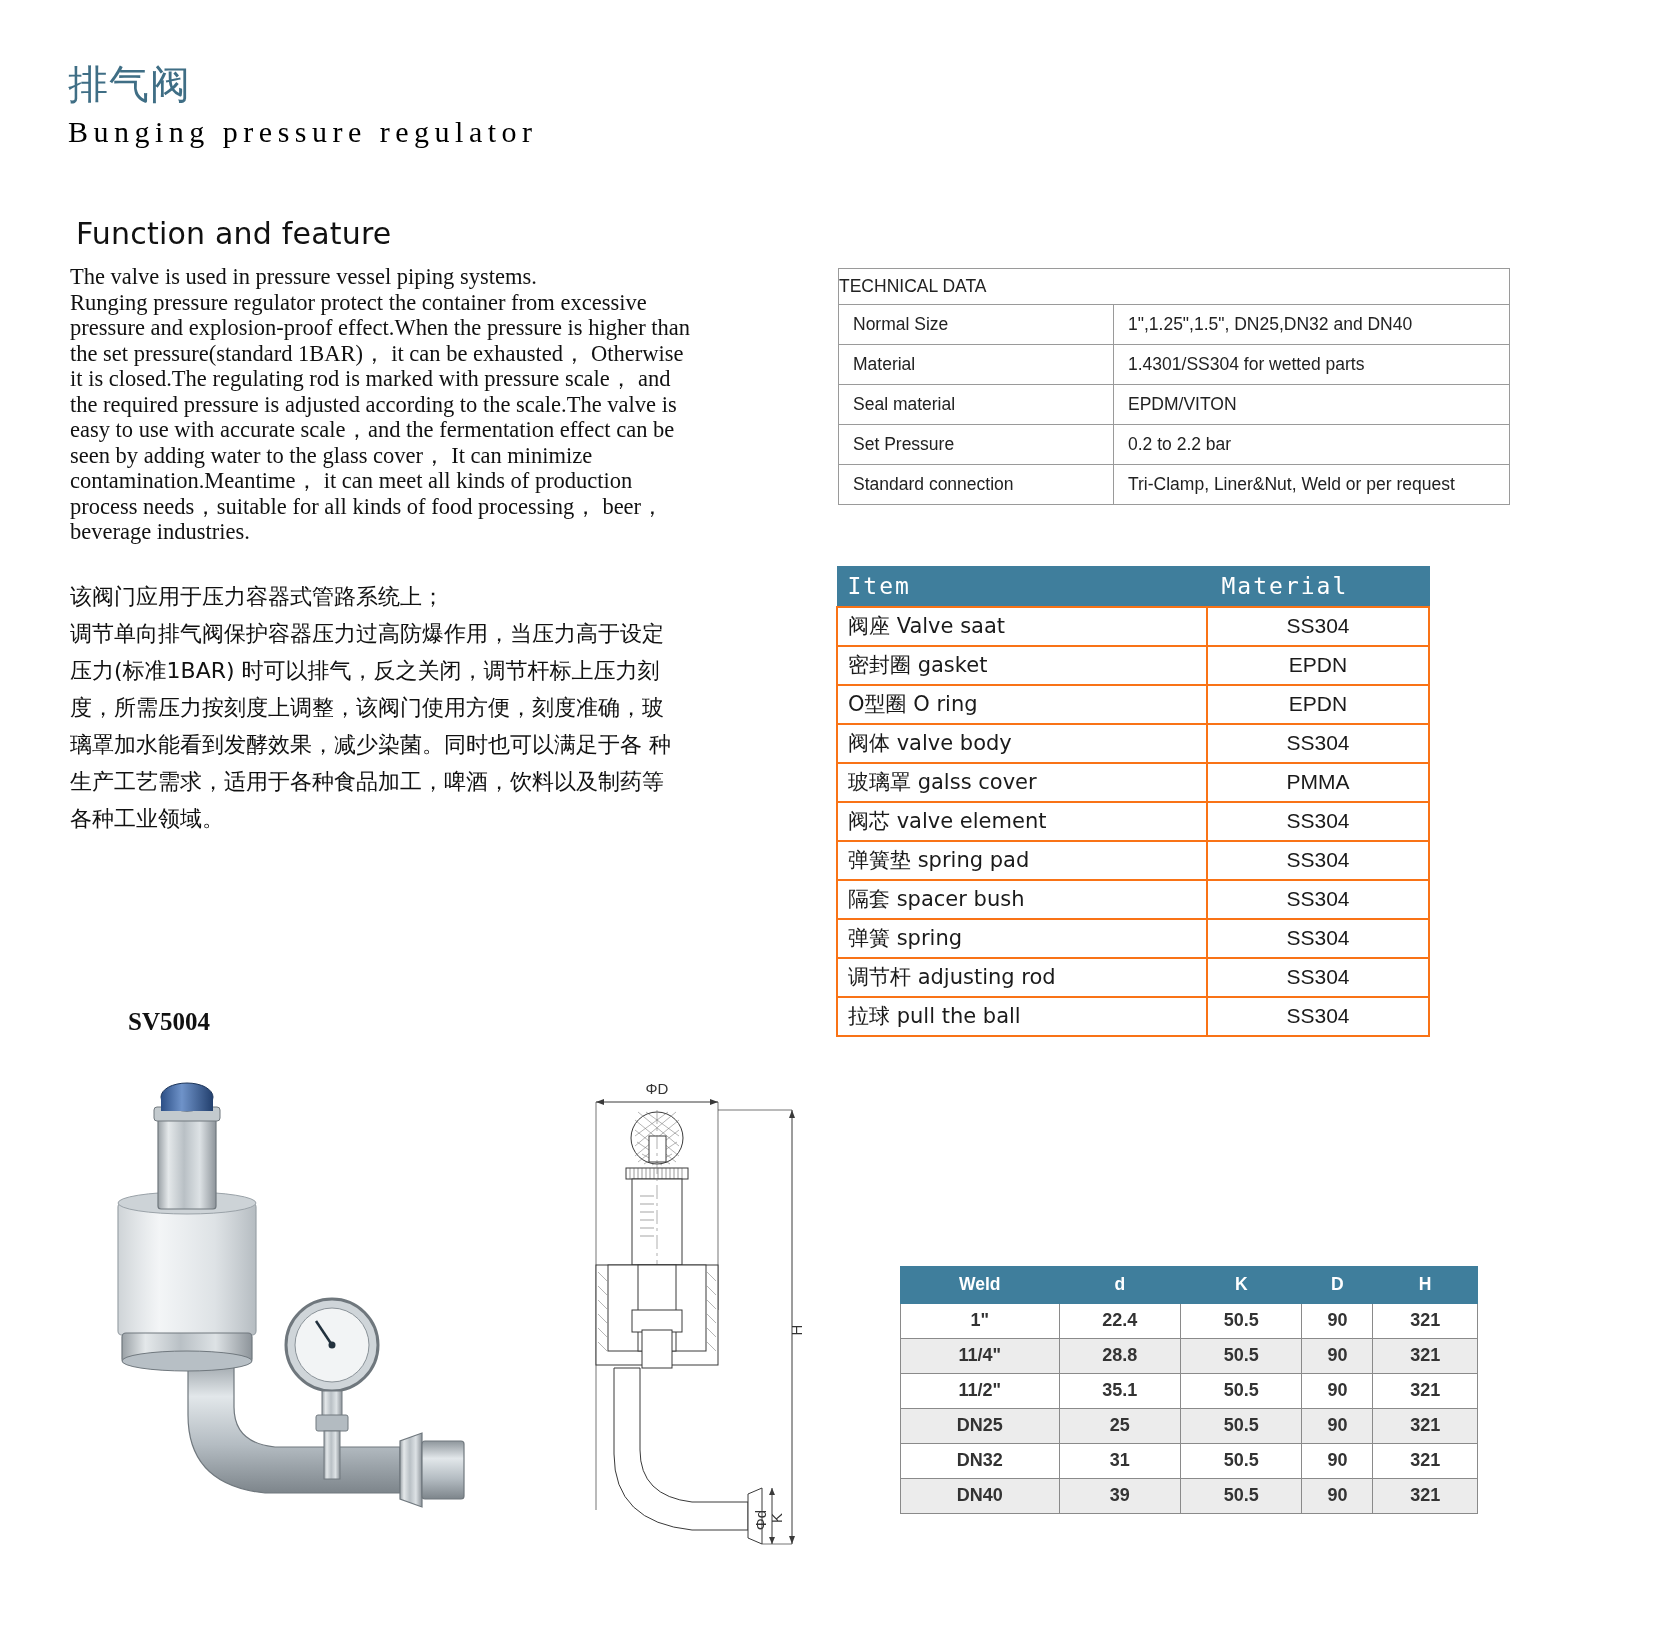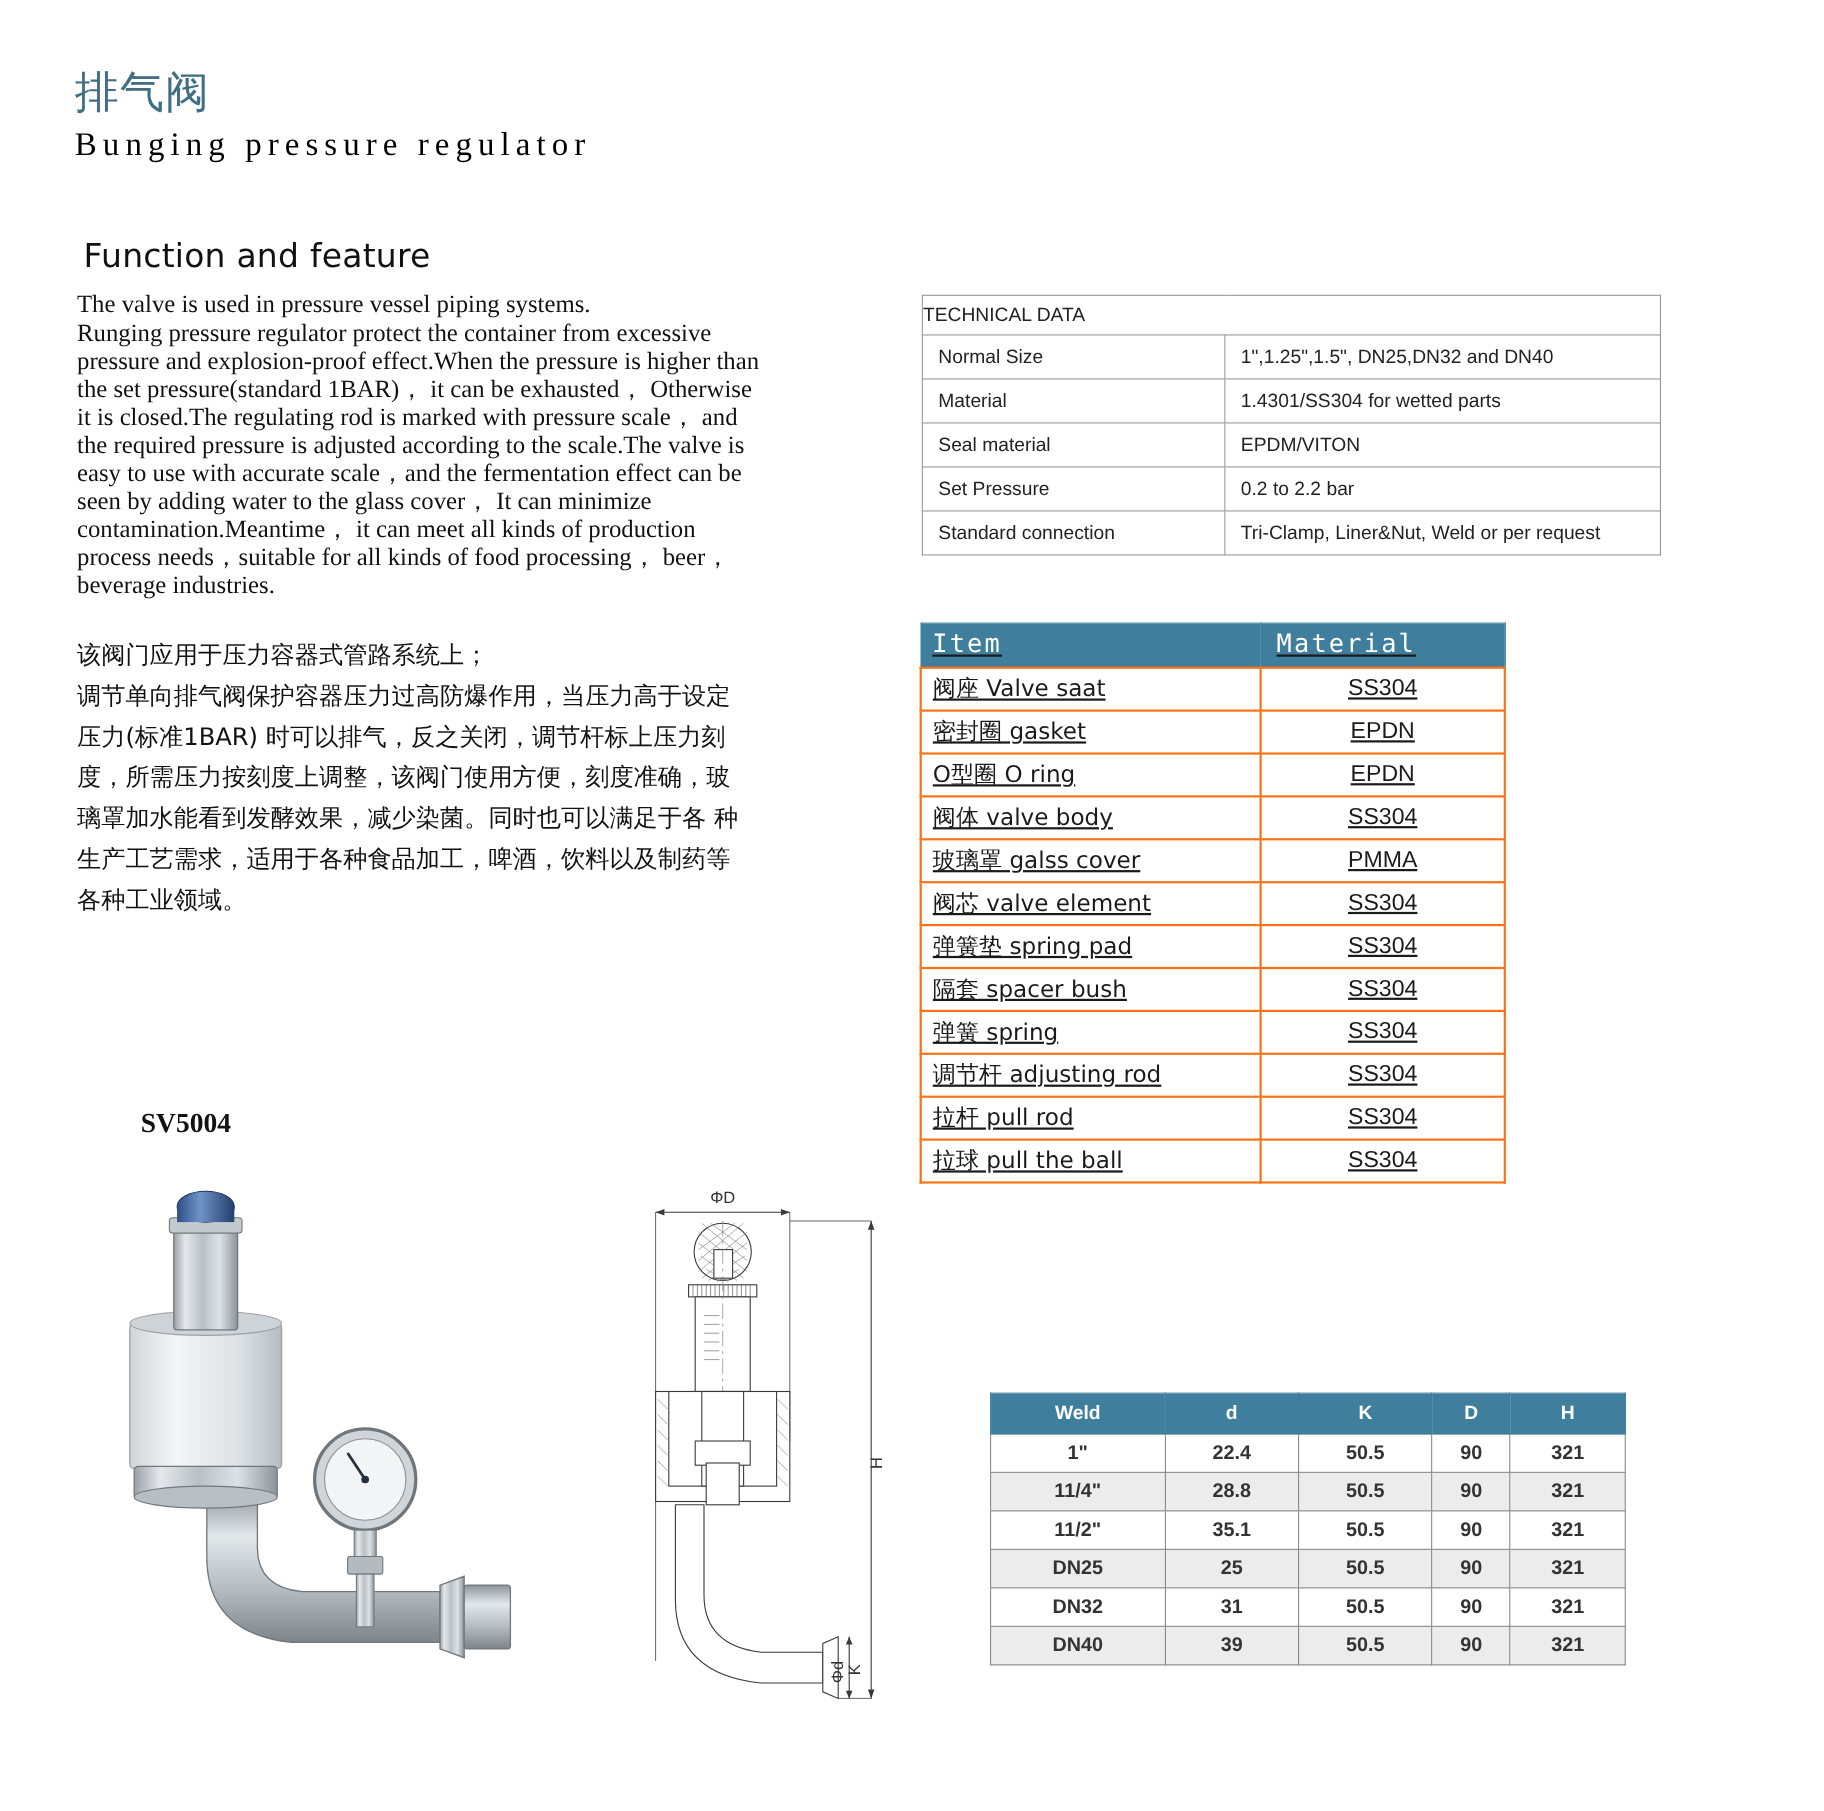--- a/index.html
+++ b/index.html
@@ -97,25 +97,24 @@
     text-align: left;
     border-bottom: 1px solid #9a9a9a;
     padding: 7px 0 7px 0;
   }
 
   
   #parts-table {
     position: absolute;
     left: 836px;
     top: 566px;
-    width: 533px;
+    width: 594px;
     border-collapse: collapse;
     border: 1.5px solid #3a3a3a;
     font-size: 20px;
-    text-decoration: underline;
   }
   #parts-table th {
     background: #3f7e9c;
     color: #ffffff;
     font-family: "DejaVu Sans Mono", "Liberation Mono", monospace;
     font-weight: normal;
     font-size: 23px;
     letter-spacing: 2px;
     text-align: left;
     padding: 6px 10px 7px 10px;
@@ -293,24 +292,20 @@
       <tr>
         <td>隔套 spacer bush</td>
         <td class="mat">SS304</td>
       </tr>
       <tr>
         <td>弹簧 spring</td>
         <td class="mat">SS304</td>
       </tr>
       <tr>
         <td>调节杆 adjusting rod</td>
-        <td class="mat">SS304</td>
-      </tr>
-      <tr>
-        <td>拉杆 pull rod</td>
         <td class="mat">SS304</td>
       </tr>
       <tr>
         <td>拉球 pull the ball</td>
         <td class="mat">SS304</td>
       </tr>
     </tbody>
 </table>
 
 <div id="model-label">SV5004</div>

